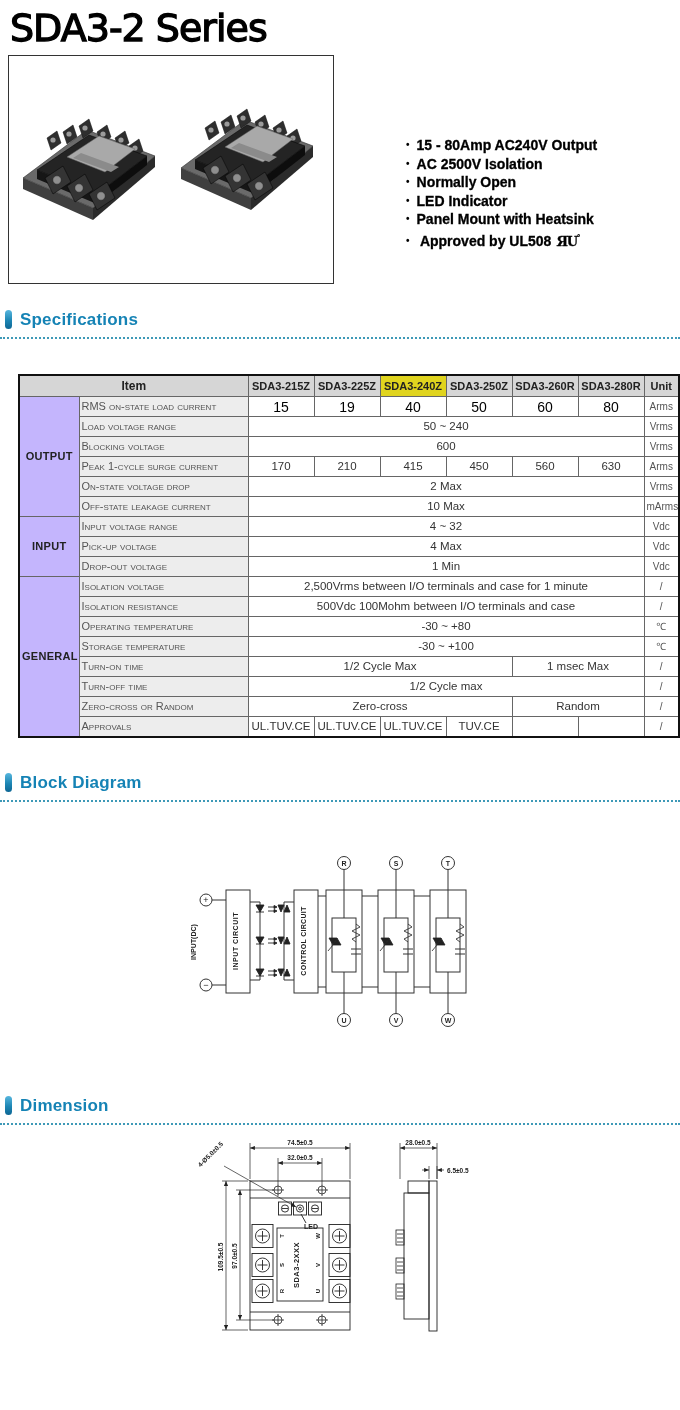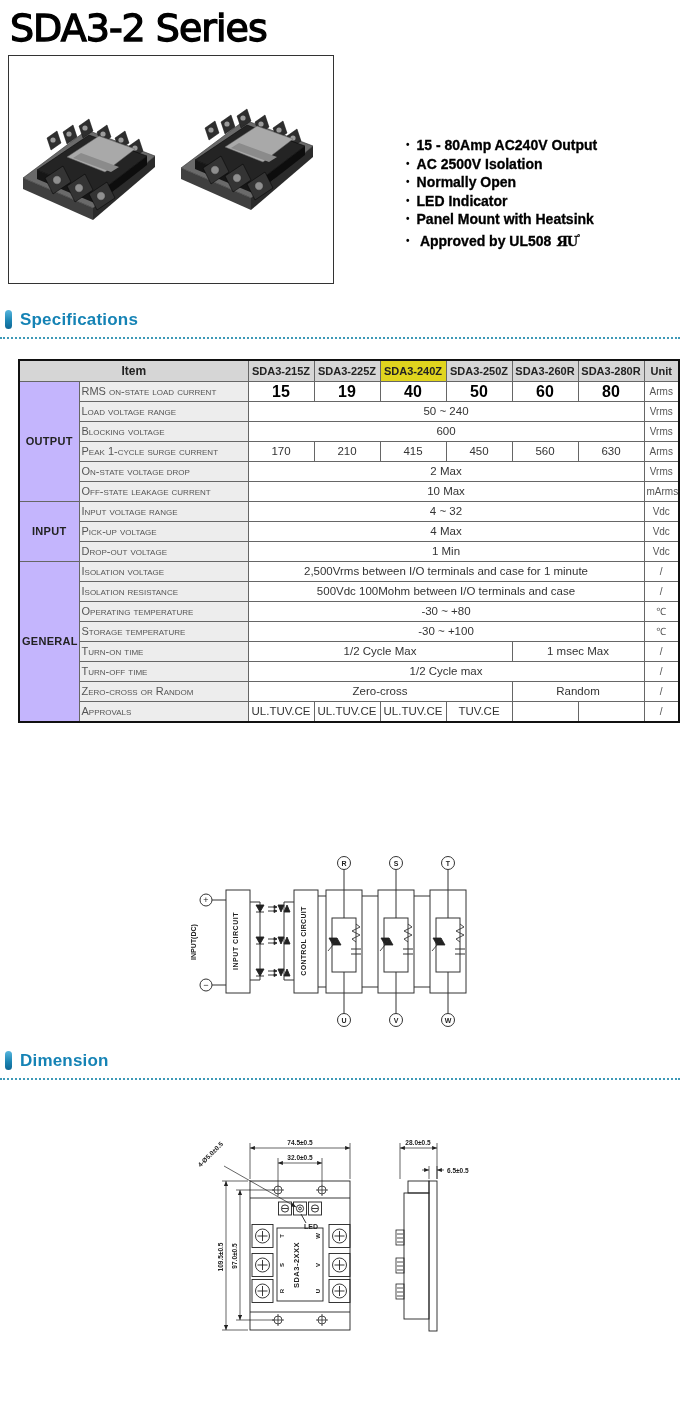--- a/index.html
+++ b/index.html
@@ -27,31 +27,31 @@
   .mark-ce{font-size:13px;letter-spacing:1px;}
 
   
   .sec{position:absolute;left:0;width:680px;}
   .sec .hd{display:flex;align-items:flex-start;gap:8px;padding-left:5px;height:22px;}
   .sec .bar{width:7px;height:19px;border-radius:3.5px;background:linear-gradient(180deg,#57b6de 0%,#1d86b4 55%,#0d6694 100%);}
   .sec h2{margin:0;font-size:17px;font-weight:bold;color:#1583b5;letter-spacing:.2px;}
   .sec .dots{margin-top:5px;border-top:2px dotted #2a8fb0;height:0;opacity:.9;}
 
   
-  #spec-wrap{position:absolute;left:10px;top:359px;padding-left:8px;}
+  #spec-wrap{position:absolute;left:10px;top:374px;padding-left:8px;}
   table.spec{border-collapse:collapse;table-layout:fixed;width:660px;border:2px solid #111;}
   table.spec th,table.spec td{border:1px solid #666;height:19px;padding:0 2px;overflow:hidden;
       white-space:nowrap;line-height:1;}
   table.spec thead th{background:#d6d6d6;font-size:11px;color:#222;height:20px;}
   table.spec thead th.item-h{font-size:12px;}
   table.spec thead th.hl{background:#e0d41e;}
   td.grp{background:#c4b5fd;font-weight:bold;font-size:11px;text-align:center;color:#222;letter-spacing:.3px;}
   td.itm{background:#ededed;font-variant:small-caps;font-size:11px;color:#555;text-align:left;padding-left:7px;}
   td.val{text-align:center;font-size:11.5px;color:#333;background:#fff;}
-  td.val.b{font-weight:bold;font-size:16px;color:#000;}
+  td.val.b{font-weight:normal;font-size:14px;color:#000;}
   td.unit{text-align:center;font-size:10px;color:#555;background:#fff;}
 
   
   #bd-svg{position:absolute;left:190px;top:850px;}
   #dim-svg{position:absolute;left:182px;top:1130px;}
   svg text{font-family:"Liberation Sans",sans-serif;}
 </style>
 </head>
 <body>
 
@@ -256,20 +256,27 @@
             <td class="val">UL.TUV.CE</td>
             <td class="val">TUV.CE</td>
             <td class="val"></td>
             <td class="val"></td>
             <td class="unit">/</td>
           </tr>
         </tbody>
       </table>
   </div>
 
+  <div class="sec" style="top:773px">
+    <div class="hd">
+      <span class="bar"></span>
+      <h2>Block Diagram</h2>
+    </div>
+    <div class="dots"></div>
+  </div>
 
   <svg id="bd-svg" width="285" height="185" viewBox="0 0 285 185">
     <g stroke="#333" stroke-width="1" fill="none">
 
       <circle cx="16" cy="50" r="6"></circle>
       <circle cx="16" cy="135" r="6"></circle>
       <line x1="22" y1="50" x2="36" y2="50"></line>
       <line x1="22" y1="135" x2="36" y2="135"></line>
 
       <rect x="36" y="40" width="24" height="103"></rect>
@@ -379,21 +386,21 @@
       <text x="116" y="91" transform="rotate(-90 116 91)" font-weight="bold" letter-spacing="0.3">CONTROL CIRCUIT</text>
       <text x="154" y="16" font-weight="bold">R</text>
       <text x="206" y="16" font-weight="bold">S</text>
       <text x="258" y="16" font-weight="bold">T</text>
       <text x="154" y="173" font-weight="bold">U</text>
       <text x="206" y="173" font-weight="bold">V</text>
       <text x="258" y="173" font-weight="bold">W</text>
     </g>
   </svg>
 
-  <div class="sec" style="top:1051px">
+  <div class="sec" style="top:1096px">
     <div class="hd">
       <span class="bar"></span>
       <h2>Dimension</h2>
     </div>
     <div class="dots"></div>
   </div>
 
   <svg id="dim-svg" width="330" height="215" viewBox="0 0 330 215">
     <defs>
       <marker id="arr" markerWidth="8" markerHeight="8" refX="7" refY="3" orient="auto">

